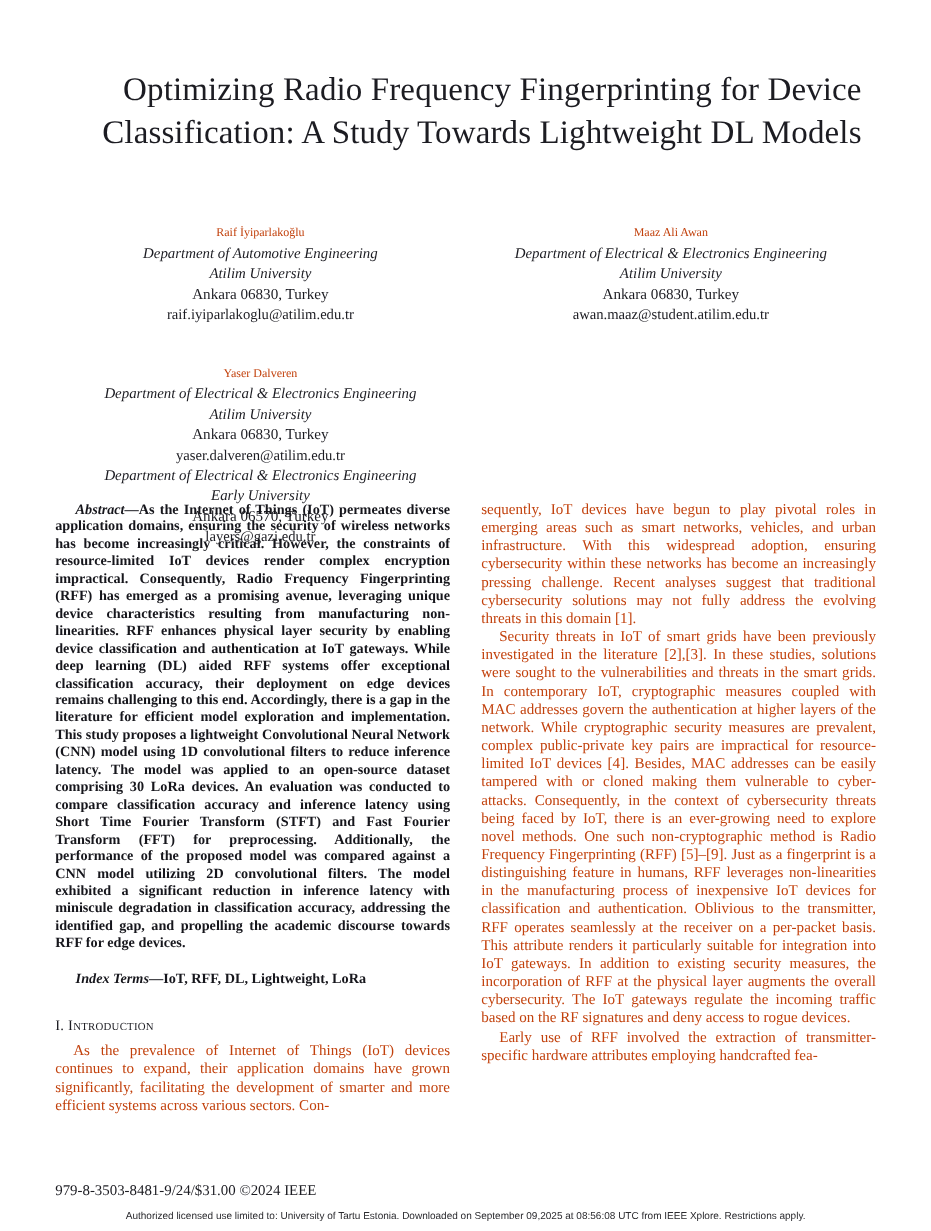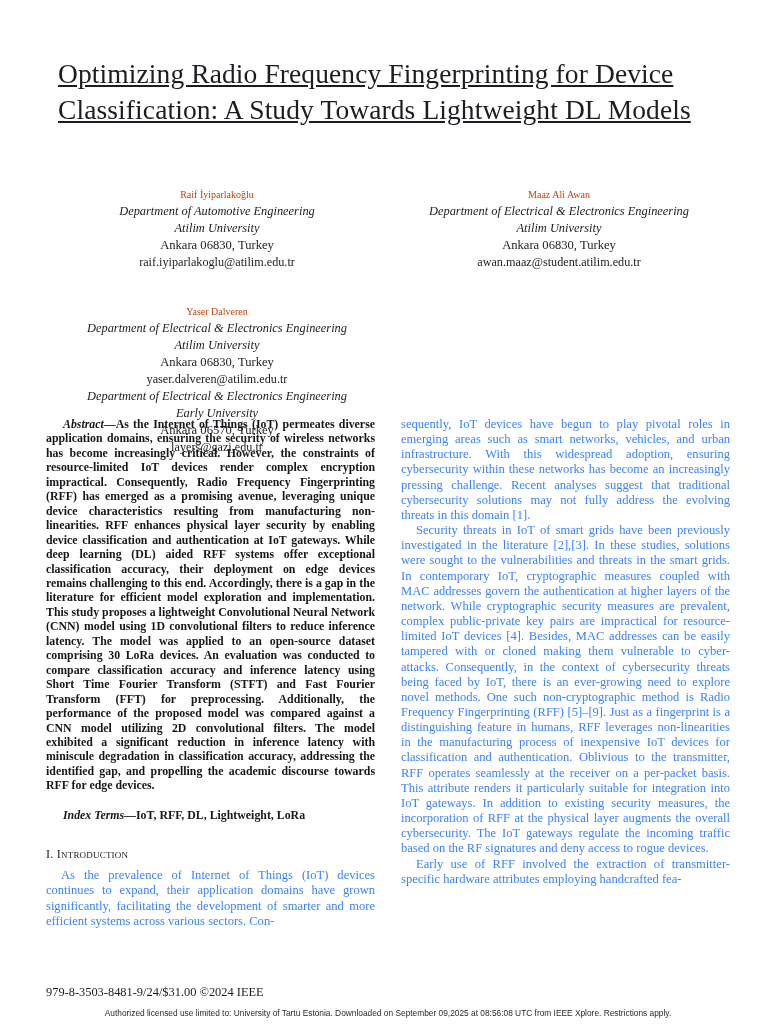--- a/index.html
+++ b/index.html
@@ -23,22 +23,21 @@
     height: 1026px;
     background: #ffffff;
   }
 
   
   .title-block {
     position: absolute;
     left: 58px;
     top: 56px;
     width: 660px;
-    text-align: left;
-    text-decoration: underline;
+    text-align: right;
   }
   .paper-title {
     font-size: 27.5px;
     line-height: 36px;
     font-weight: 400;
     letter-spacing: 0.1px;
     color: #1c1c22;
     margin: 0;
   }
 
@@ -137,21 +136,21 @@
   }
 
   .body-p {
     font-size: 12.55px;
     line-height: 15.15px;
     text-align: justify;
     text-justify: inter-word;
     margin: 0;
     text-indent: 15px;
     hyphens: auto;
-    color: #3b82f6;
+    color: #c2410c;
   }
   .body-p + .body-p { margin-top: 0; }
 
   
   .copyright {
     position: absolute;
     left: 46px;
     top: 984px;
     font-size: 12.4px;
     line-height: 16px;

